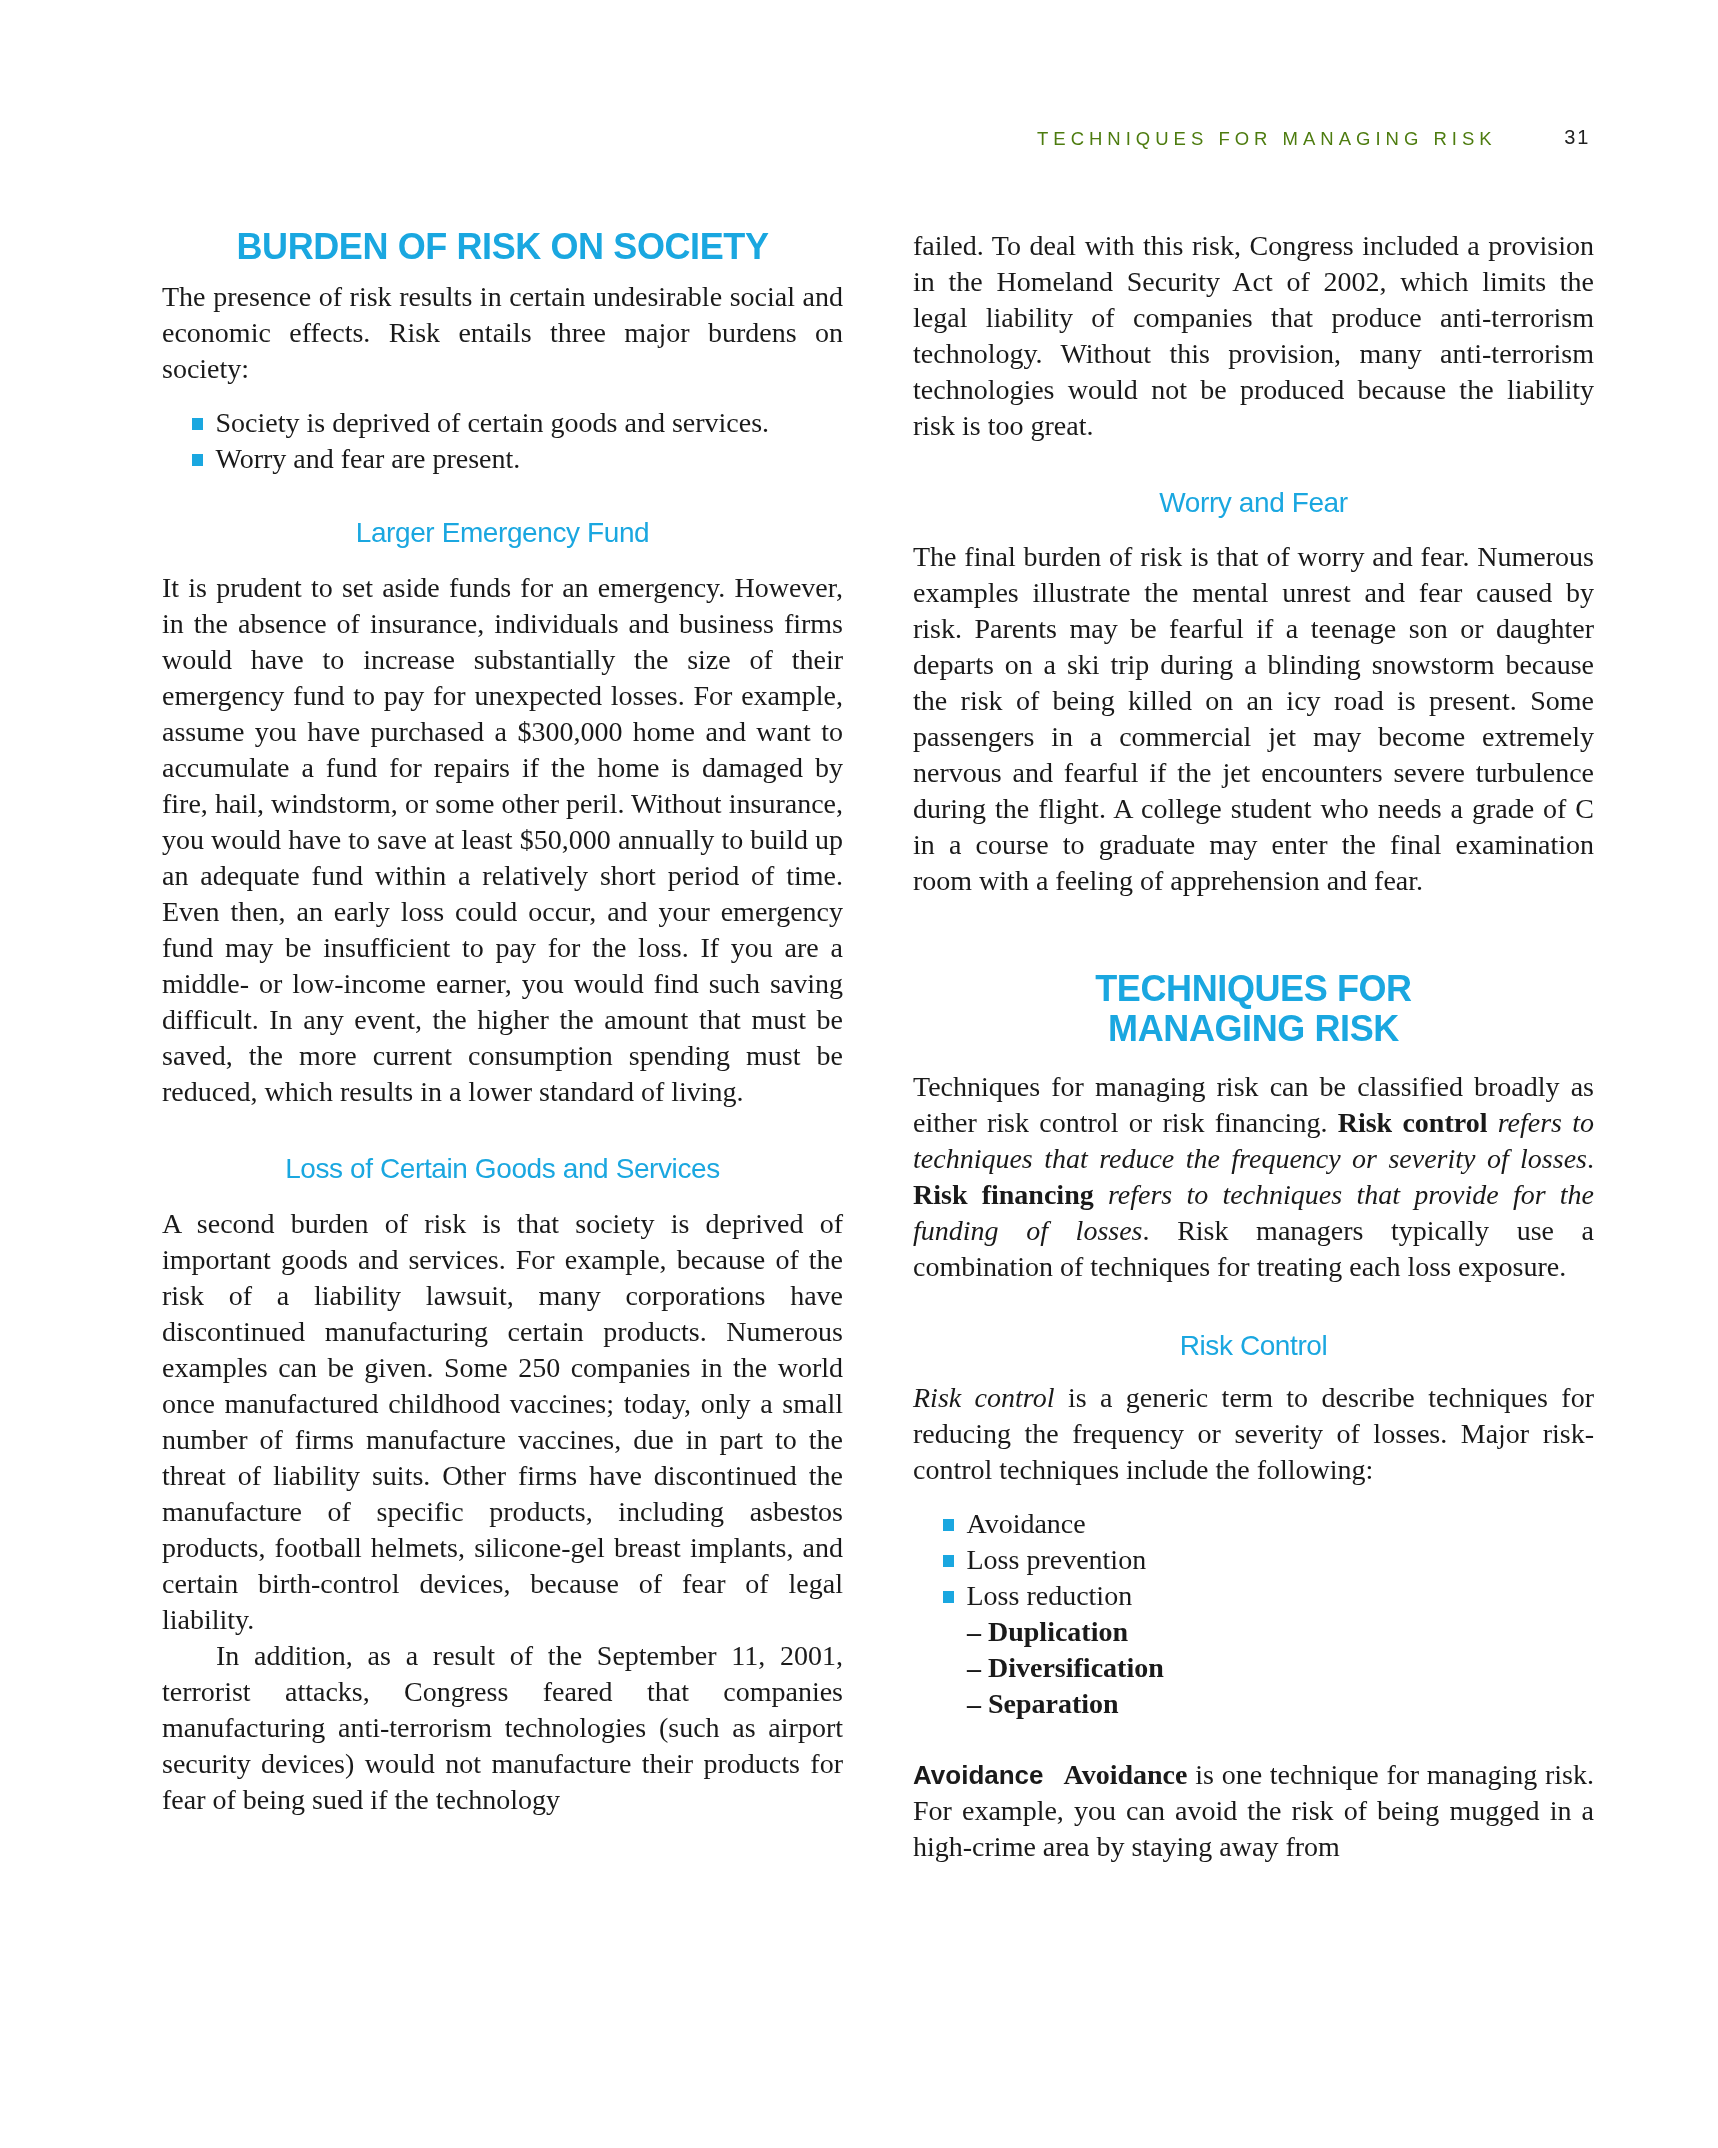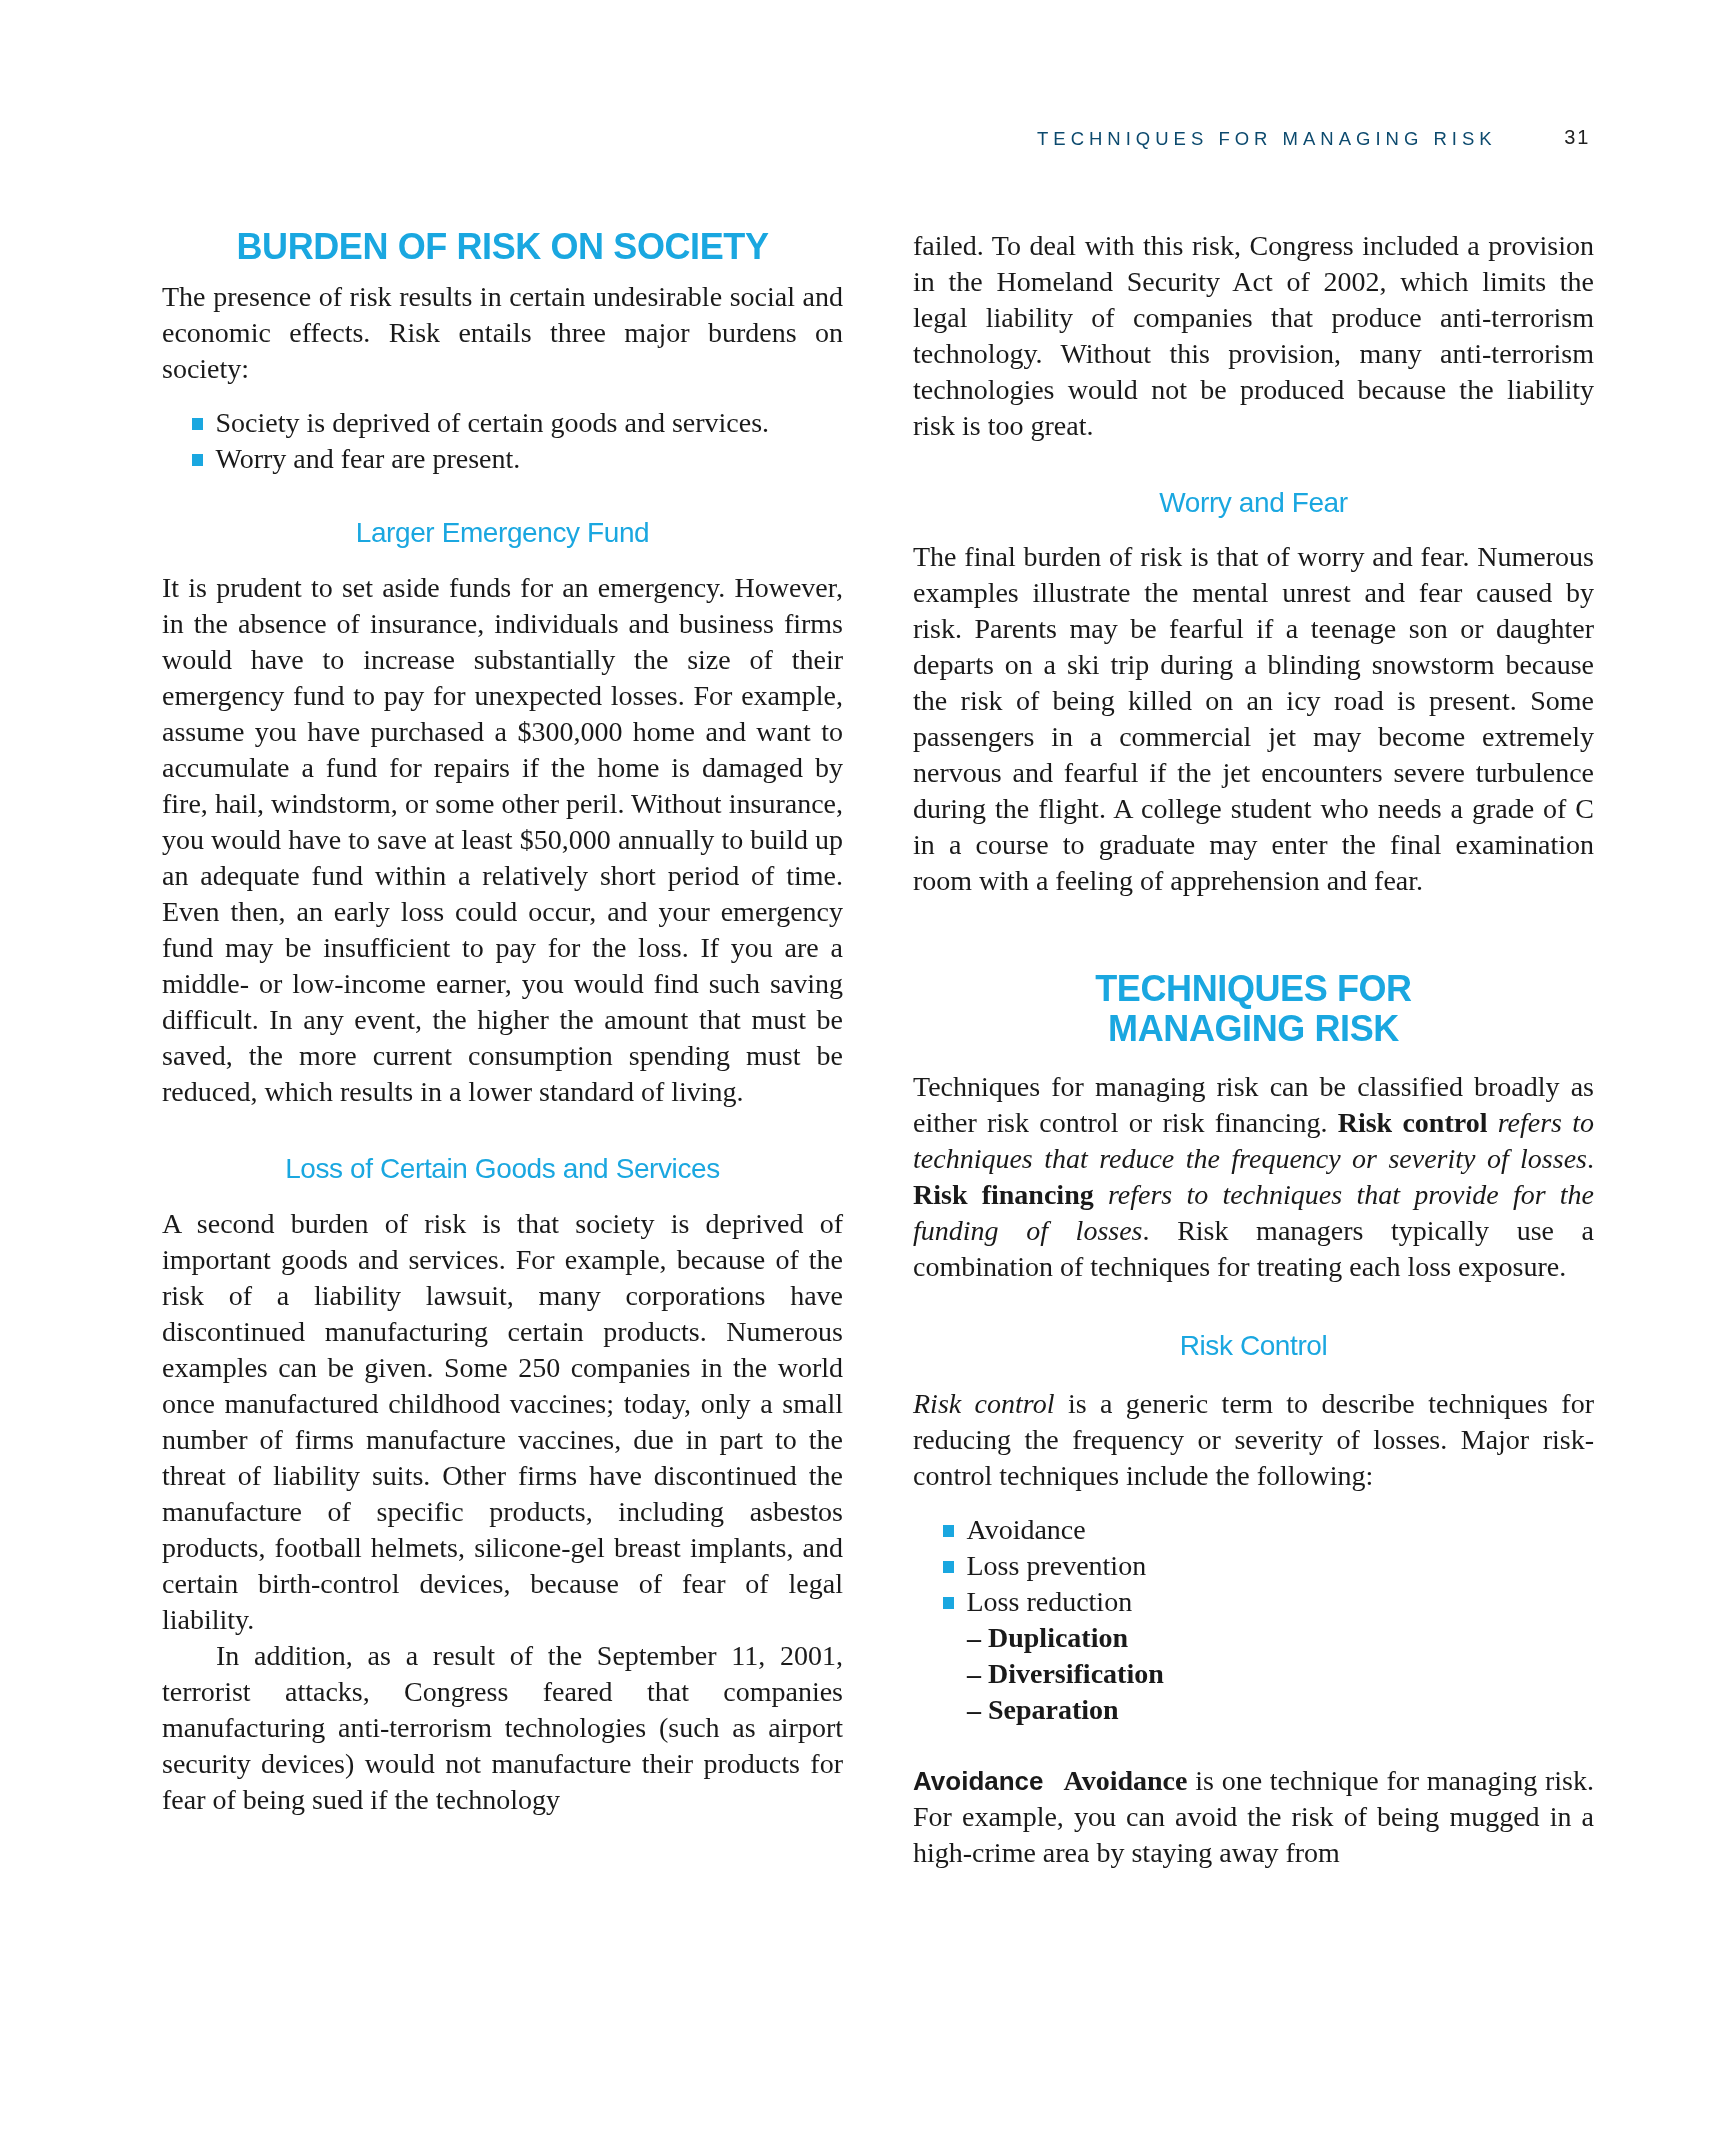--- a/index.html
+++ b/index.html
@@ -4,21 +4,21 @@
 <style>
   html, body { margin: 0; padding: 0; background: #ffffff; }
   body {
     width: 1718px; height: 2148px; position: relative; overflow: hidden;
     color: #1a1a1a;
     font-family: "Liberation Serif", "DejaVu Serif", serif;
   }
   .running-head {
     position: absolute; top: 128px; left: 1037px;
     font-family: "Liberation Sans", "DejaVu Sans", sans-serif;
-    font-size: 18.5px; letter-spacing: 5px; color: #0c4a6e;
+    font-size: 18.5px; letter-spacing: 5px; color: #4d7c0f;
   }
   .page-num {
     position: absolute; top: 126px; right: 128px;
     font-family: "Liberation Sans", "DejaVu Sans", sans-serif;
     font-size: 20px; font-weight: normal; color: #222; letter-spacing: 1.7px;
   }
   .col {
     position: absolute; top: 227px; width: 681px;
     font-size: 28px; line-height: 36px;
     text-align: justify;
@@ -81,21 +81,21 @@
 
   <h1 class="section" style="margin-top:70px;">
     <span>TECHNIQUES FOR</span><br>
     <span>MANAGING RISK</span>
   </h1>
   <p style="margin-top:20px;">
     <span>Techniques for managing risk can be classified broadly as either risk control or risk financing. </span><b>Risk control</b><i> refers to techniques that reduce the frequency or severity of losses</i><span>. </span><b>Risk financing</b><i> refers to techniques that provide for the funding of losses</i><span>. Risk managers typically use a combination of techniques for treating each loss exposure.</span>
   </p>
 
   <h2 class="sub" style="margin-top:44px;">Risk Control</h2>
-  <p style="margin-top:23px;">
+  <p style="margin-top:17px;">
     <i>Risk control</i><span> is a generic term to describe techniques for reducing the frequency or severity of losses. Major risk-control techniques include the following:</span>
   </p>
   <ul class="sq" style="margin-top:18.5px;">
     <li><span class="bul"></span><span>Avoidance</span></li>
     <li><span class="bul"></span><span>Loss prevention</span></li>
     <li><span class="bul"></span><span>Loss reduction</span></li>
   </ul>
   <ul class="dash">
     <li>– Duplication</li>
     <li>– Diversification</li>

